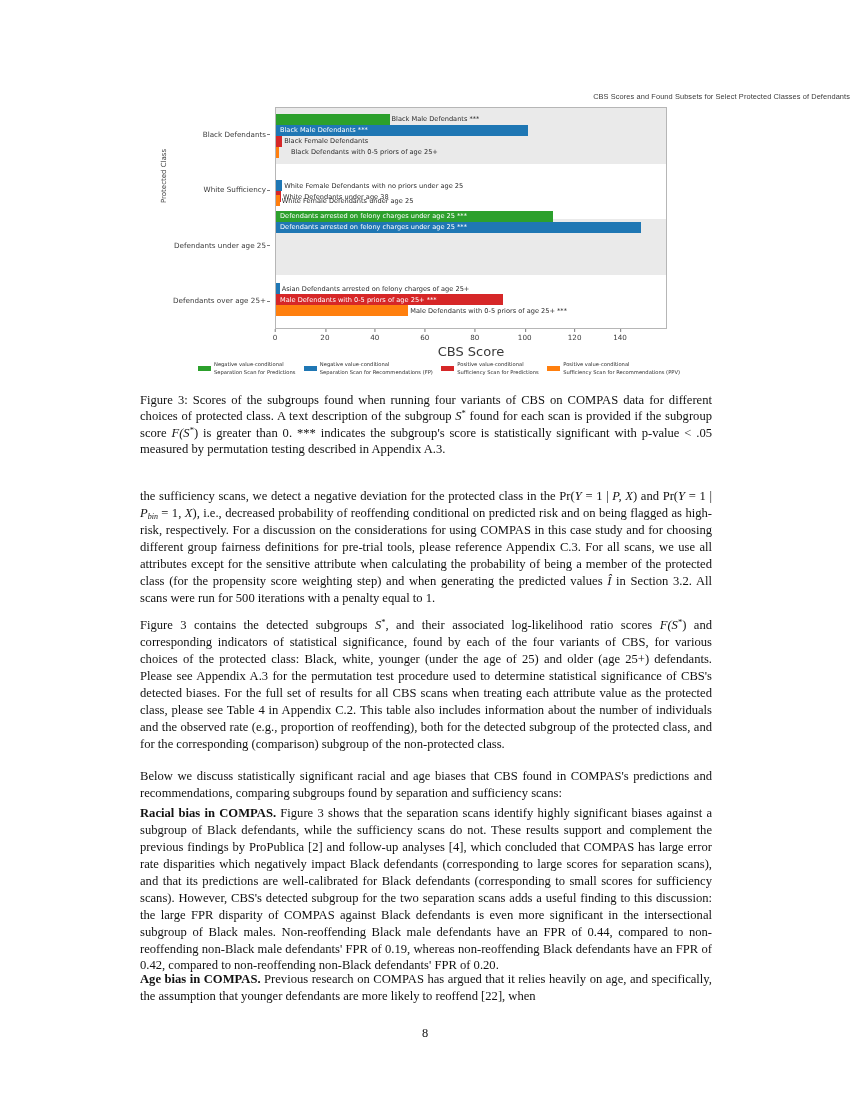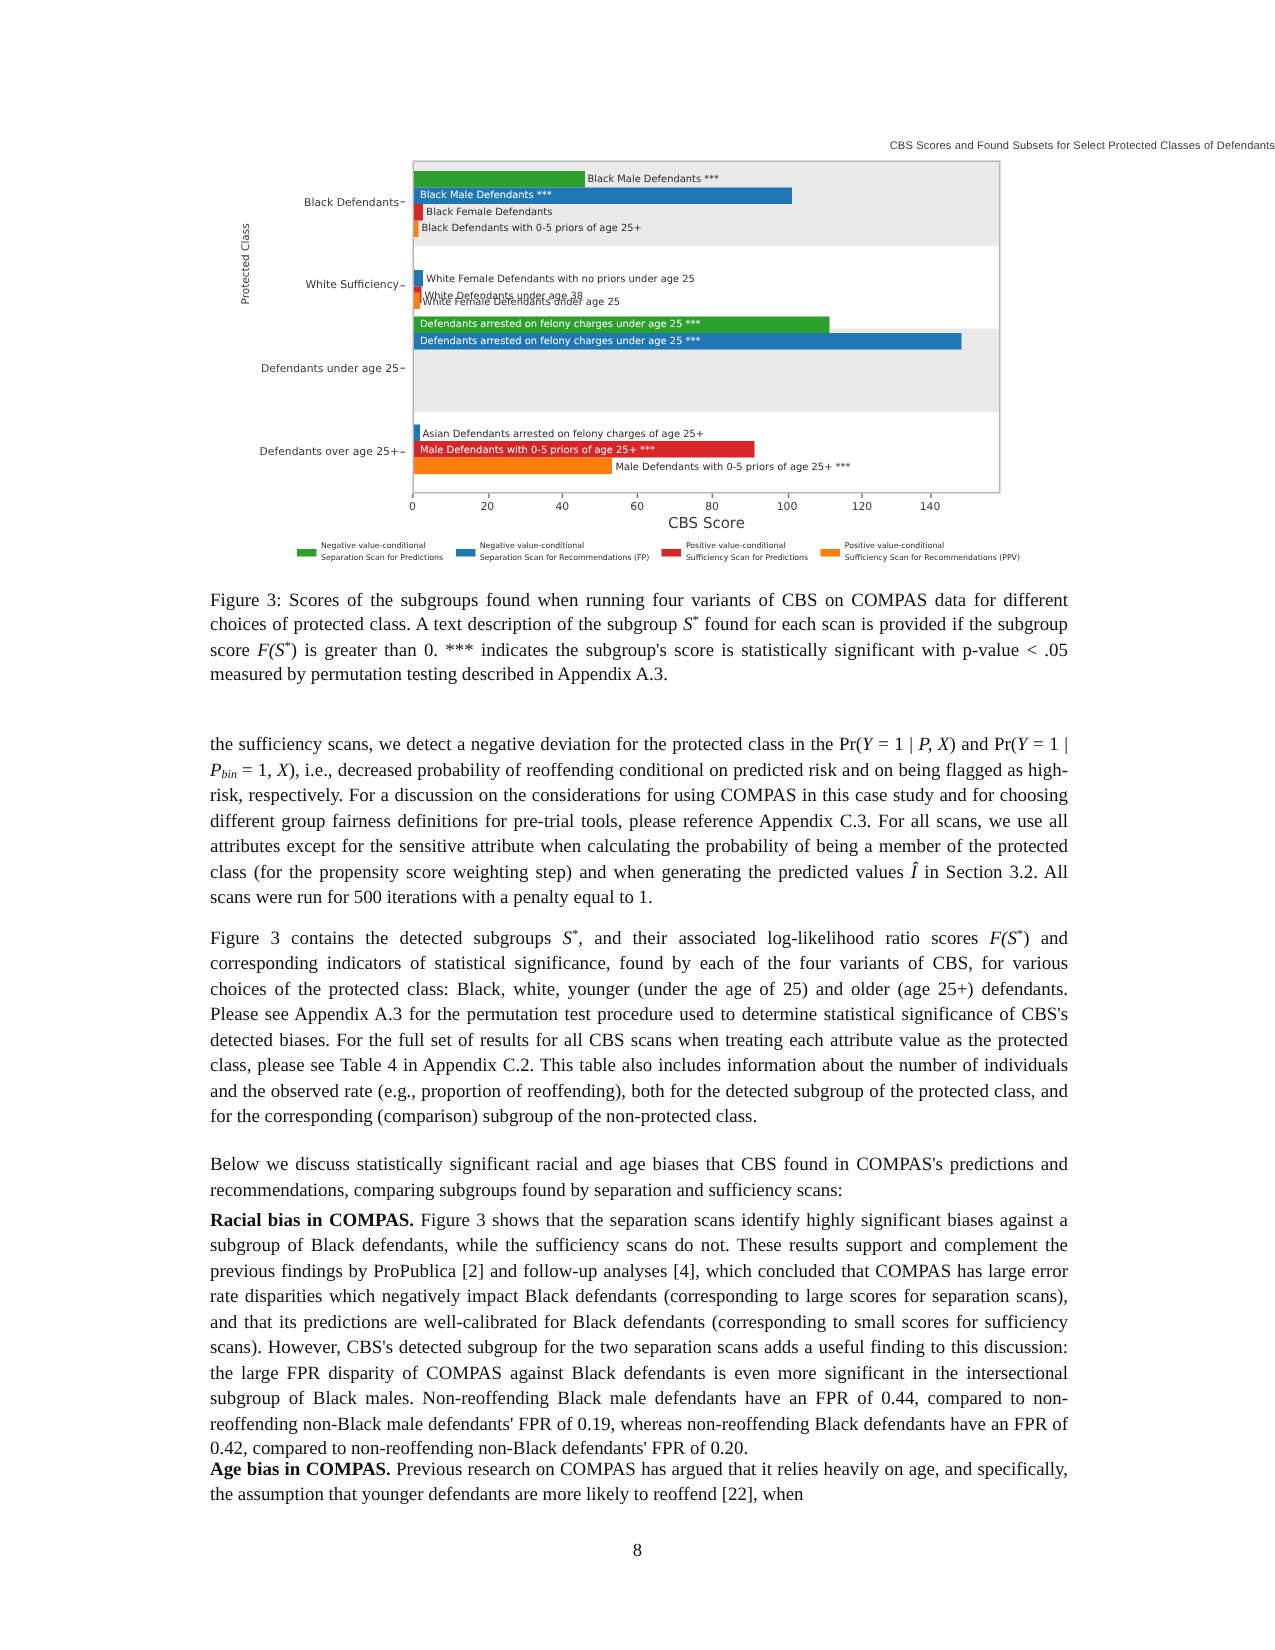--- a/index.html
+++ b/index.html
@@ -67,21 +67,21 @@
     font-family:"DejaVu Sans", sans-serif;
     font-size:7.2px; color:#3a3a3a;
   }
   .xtick::before {
     content:""; position:absolute; left:50%; top:-4px;
     width:1px; height:3px; background:#7a7a7a;
   }
   .xlabel {
     position:absolute; top:15px; width:100%; text-align:center;
     font-family:"DejaVu Sans", sans-serif;
-    font-size:10px; color:#3a3a3a;
+    font-size:13px; color:#3a3a3a;
   }
 
   .legend {
     position:relative; margin:6px auto 0;
     width:510px; display:flex; justify-content:space-between;
     padding-left:28px; box-sizing:border-box;
   }
   .legend-item { display:flex; align-items:center; gap:3px; }
   .legend-swatch { width:13px; height:5px; flex:none; }
   .legend-text {
@@ -138,21 +138,21 @@
           <div class="bar-row" style="top: 16.75px; width: 392px;">
             <div class="bar" style="width: 252.178px; background: rgb(31, 119, 180);"></div>
             <div class="bar-label inside" style="left: 2px;">Black Male Defendants ***</div>
           </div>
           <div class="bar-row" style="top: 27.75px; width: 392px;">
             <div class="bar" style="width: 6.24204px; background: rgb(214, 39, 40);"></div>
             <div class="bar-label" style="left: 6.24204px;">Black Female Defendants</div>
           </div>
           <div class="bar-row" style="top: 38.75px; width: 392px;">
             <div class="bar" style="width: 2.99618px; background: rgb(255, 127, 14);"></div>
-            <div class="bar-label" style="left: 3px; text-align: center;">Black Defendants with 0-5 priors of age 25+</div>
+            <div class="bar-label" style="left: 13px; text-align: center;">Black Defendants with 0-5 priors of age 25+</div>
           </div>
           <div class="bar-row" style="top: 61.25px; width: 392px;"></div>
           <div class="bar-row" style="top: 72.25px; width: 392px;">
             <div class="bar" style="width: 6.24204px; background: rgb(31, 119, 180);"></div>
             <div class="bar-label" style="left: 6.24204px;">White Female Defendants with no priors under age 25</div>
           </div>
           <div class="bar-row" style="top: 83.25px; width: 392px;">
             <div class="bar" style="width: 4.99363px; background: rgb(214, 39, 40);"></div>
             <div class="bar-label" style="left: 4.99363px;">White Defendants under age 38</div>
           </div>

